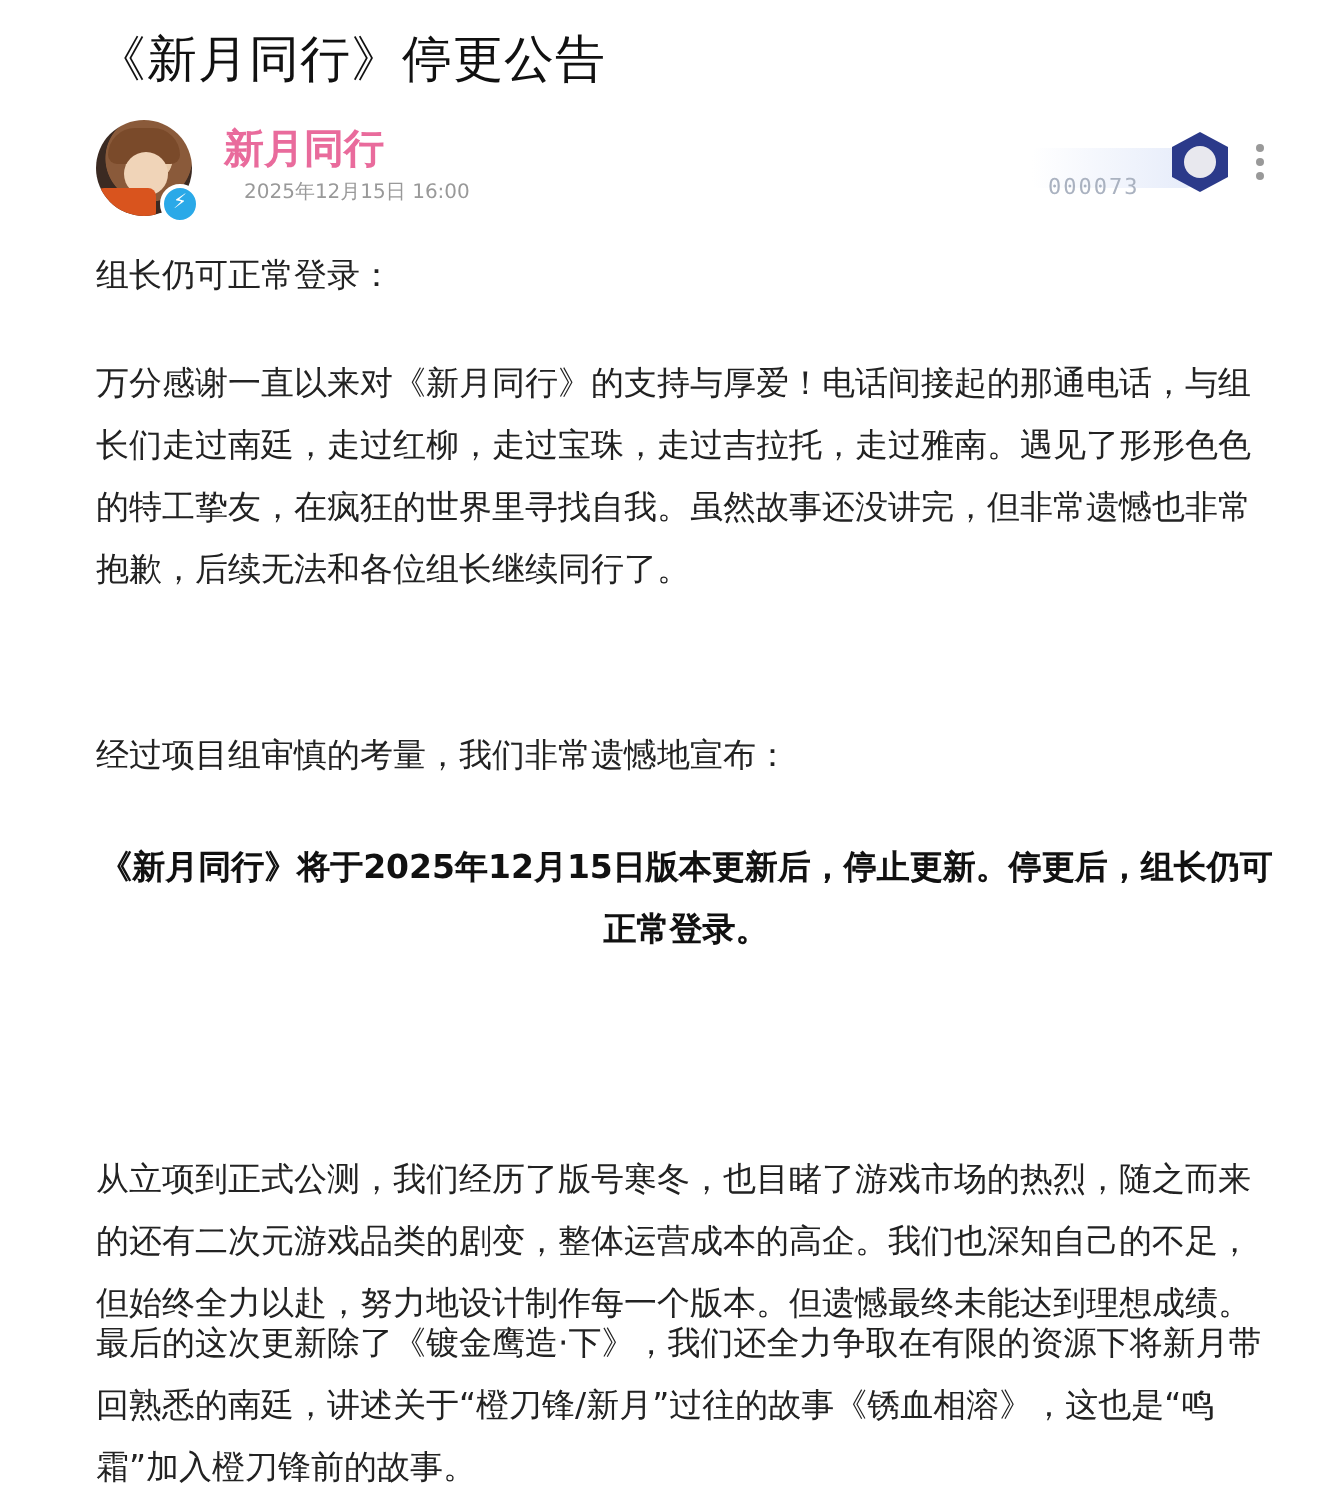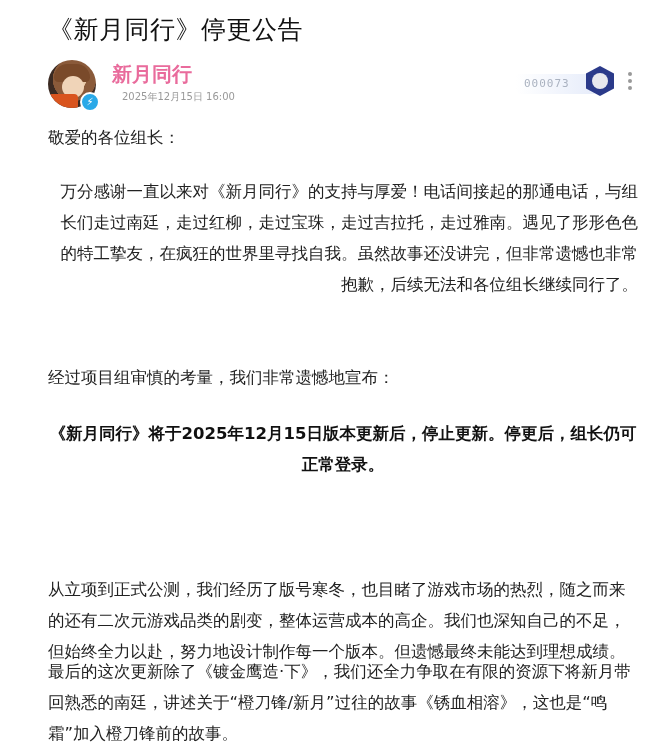--- a/index.html
+++ b/index.html
@@ -8,29 +8,29 @@
   .author-row{position:absolute;left:48px;top:60px;width:600px;height:52px;}
   .avatar{position:absolute;left:0;top:0;width:48px;height:48px;border-radius:50%;overflow:hidden;background:radial-gradient(circle at 55% 40%,#e8c9a8 0 30%,#8a5a3a 31% 55%,#3b2a22 56% 100%);}
   .avatar .hair{position:absolute;left:6px;top:4px;width:36px;height:18px;background:#7a4a2a;border-radius:18px 18px 6px 6px;}
   .avatar .face{position:absolute;left:14px;top:16px;width:22px;height:22px;background:#f0d4b8;border-radius:50%;}
   .avatar .jacket{position:absolute;left:0;top:34px;width:30px;height:16px;background:#d9541e;border-radius:4px;}
   .badge{position:absolute;left:32px;top:32px;width:16px;height:16px;border-radius:50%;background:#2aa9e8;border:2px solid #fff;color:#fff;font-size:10px;line-height:16px;text-align:center;}
   .author-name{position:absolute;left:64px;top:3px;font-size:20px;font-weight:bold;color:#e96b9c;line-height:22px;}
   .author-date{position:absolute;left:64px;top:28px;font-size:10px;color:#999;line-height:18px;margin-left:10px;}
   .fan-badge{position:absolute;left:468px;top:12px;width:110px;height:24px;}
   .fan-badge .strip{position:absolute;left:0;top:2px;width:80px;height:20px;background:linear-gradient(90deg,rgba(230,236,250,0),#e6ecfa);border-radius:3px;}
-  .fan-badge .num{position:absolute;left:8px;top:3px;font-family:"DejaVu Sans Mono","Liberation Mono",monospace;font-size:11px;color:#aab2c0;letter-spacing:1px;line-height:18px;}
+  .fan-badge .num{position:absolute;left:8px;top:13px;font-family:"DejaVu Sans Mono","Liberation Mono",monospace;font-size:11px;color:#aab2c0;letter-spacing:1px;line-height:18px;}
   .fan-badge .hex{position:absolute;left:70px;top:-6px;width:28px;height:30px;background:#2b3a8a;clip-path:polygon(50% 0,100% 25%,100% 75%,50% 100%,0 75%,0 25%);}
   .fan-badge .hex i{position:absolute;left:6px;top:7px;width:16px;height:16px;border-radius:50%;background:#e8e8ee;}
   .more{position:absolute;left:578px;top:12px;width:8px;height:22px;}
   .more span{display:block;width:4px;height:4px;border-radius:50%;background:#999;margin:0 auto 3px;}
   .content{position:absolute;left:48px;top:118px;width:590px;font-size:16.5px;line-height:31px;color:#222;}
   .content p{margin:0;}
   .p-greet{position:absolute;top:4px;}
-  .p1{position:absolute;top:58px;text-align:right;}
+  .p1{position:absolute;top:58px;}
   .p2{position:absolute;top:244px;}
   .p3{position:absolute;top:300px;font-weight:bold;color:#111;text-align:center;}
   .p4{position:absolute;top:456px;}
   .p5{position:absolute;top:538px;}
 </style>
 </head>
 <body>
 
 <div class="title">《新月同行》停更公告</div>
 
@@ -51,19 +51,19 @@
       </div>
   </div>
   <div class="more">
       <span></span>
       <span></span>
       <span></span>
     </div>
 </div>
 
 <div class="content">
-  <p class="p-greet">敬爱的各位组长：</p>
+  <p class="p-greet">组长仍可正常登录：</p>
   <p class="p1">万分感谢一直以来对《新月同行》的支持与厚爱！电话间接起的那通电话，与组长们走过南廷，走过红柳，走过宝珠，走过吉拉托，走过雅南。遇见了形形色色的特工挚友，在疯狂的世界里寻找自我。虽然故事还没讲完，但非常遗憾也非常抱歉，后续无法和各位组长继续同行了。</p>
   <p class="p2">经过项目组审慎的考量，我们非常遗憾地宣布：</p>
   <p class="p3">《新月同行》将于2025年12月15日版本更新后，停止更新。停更后，组长仍可正常登录。</p>
   <p class="p4">从立项到正式公测，我们经历了版号寒冬，也目睹了游戏市场的热烈，随之而来的还有二次元游戏品类的剧变，整体运营成本的高企。我们也深知自己的不足，但始终全力以赴，努力地设计制作每一个版本。但遗憾最终未能达到理想成绩。</p>
   <p class="p5">最后的这次更新除了《镀金鹰造·下》，我们还全力争取在有限的资源下将新月带回熟悉的南廷，讲述关于“橙刀锋/新月”过往的故事《锈血相溶》，这也是“鸣霜”加入橙刀锋前的故事。</p>
 </div>
 
 </body></html>

